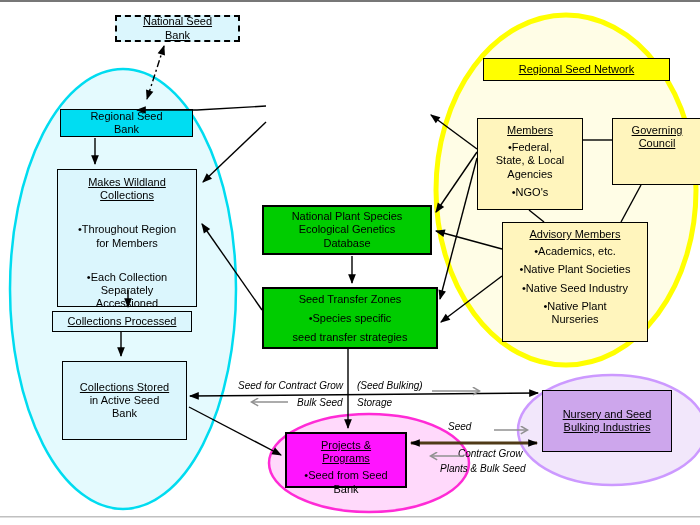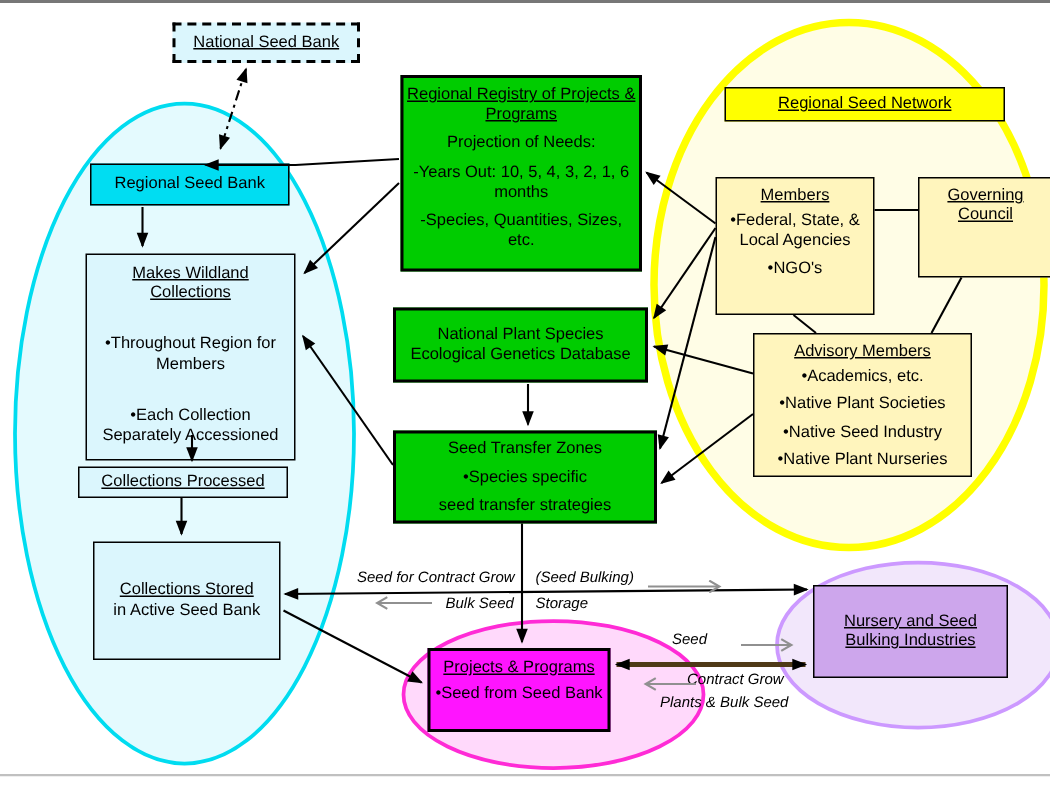--- a/index.html
+++ b/index.html
@@ -3,21 +3,21 @@
 <meta charset="utf-8">
 <style>
   html,body{margin:0;padding:0;background:#fff;}
   #stage{position:relative;width:700px;height:525px;background:#ffffff;overflow:hidden;
          font-family:"Liberation Sans",sans-serif;color:#000;}
   svg.layer{position:absolute;left:0;top:0;pointer-events:none;}
   #underlay{z-index:0;}
   #overlay{z-index:2;}
   .box{position:absolute;z-index:1;border:1.5px solid #000;box-sizing:border-box;
        font-size:11px;line-height:1.2;text-align:center;display:flex;flex-direction:column;
-       align-items:center;padding:3px 2px;}
+       align-items:center;padding:3px 16px;}
   .vcenter{justify-content:center;}
   .u{text-decoration:underline;}
   .bullet{margin-top:21px;}
   .tgap{margin-top:6px;}
   .pale-cyan{background:#dbf6fd;}
   .cyan{background:#00ddf2;}
   .green{background:#00cc00;border-width:2px;}
   .yellow{background:#ffff00;}
   .pale-yellow{background:#fff5bd;}
   .magenta{background:#ff14ff;border-width:2px;align-items:center;}
@@ -56,26 +56,20 @@
 
   <div class="box pale-cyan vcenter" style="left:52px;top:311px;width:140px;height:21px;padding:0;">
     <span class="u">Collections Processed</span>
   </div>
 
   <div class="box pale-cyan vcenter" style="left:62px;top:361px;width:125px;height:79px;">
     <span class="u">Collections Stored</span>
     <span>in Active Seed Bank</span>
   </div>
 
-  <div class="box green" style="left:267px;top:50px;width:161px;height:131px;padding-top:5px;">
-    <span class="u">Regional Registry of Projects &amp; Programs</span>
-    <span class="tgap">Projection of Needs:</span>
-    <span class="tgap">-Years Out: 10, 5, 4, 3, 2, 1, 6 months</span>
-    <span class="tgap">-Species, Quantities, Sizes, etc.</span>
-  </div>
 
   <div class="box green vcenter" style="left:262px;top:205px;width:170px;height:50px;">
     <span>National Plant Species Ecological Genetics Database</span>
   </div>
 
   <div class="box yellow vcenter" style="left:483px;top:58px;width:187px;height:23px;padding:0;">
     <span class="u">Regional Seed Network</span>
   </div>
 
   <div class="box green" style="left:262px;top:287px;width:176px;height:62px;padding-top:4px;">
@@ -87,21 +81,21 @@
   <div class="box pale-yellow" style="left:477px;top:118px;width:106px;height:92px;padding-top:5px;">
     <span class="u">Members</span>
     <span class="bullet" style="margin-top:4px;">•Federal, State, &amp; Local Agencies</span>
     <span class="bullet" style="margin-top:5px;">•NGO's</span>
   </div>
 
   <div class="box pale-yellow" style="left:612px;top:118px;width:90px;height:67px;padding-top:5px;">
     <span class="u">Governing Council</span>
   </div>
 
-  <div class="box pale-yellow" style="left:502px;top:222px;width:146px;height:96px;padding-top:5px;">
+  <div class="box pale-yellow" style="left:502px;top:222px;width:146px;height:120px;padding-top:5px;">
     <span class="u">Advisory Members</span>
     <span class="bullet" style="margin-top:4px;">•Academics, etc.</span>
     <span class="bullet" style="margin-top:5px;">•Native Plant Societies</span>
     <span class="bullet" style="margin-top:5px;">•Native Seed Industry</span>
     <span class="bullet" style="margin-top:5px;">•Native Plant Nurseries</span>
   </div>
 
   <div class="box purple vcenter" style="left:542px;top:390px;width:130px;height:62px;">
     <span class="u">Nursery and Seed Bulking Industries</span>
   </div>

